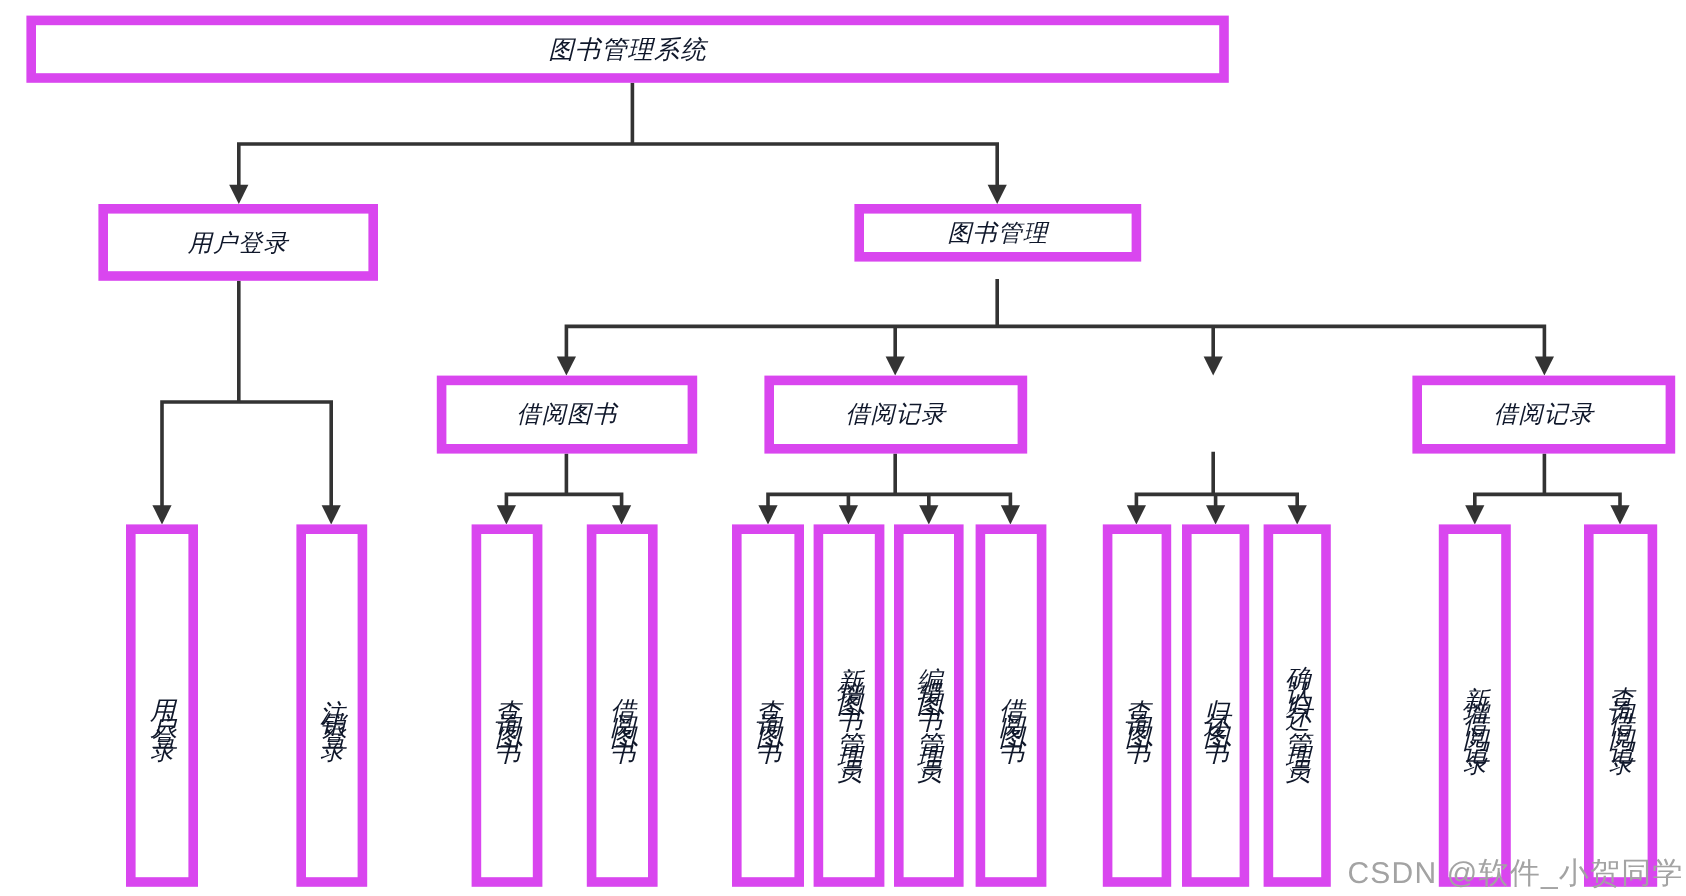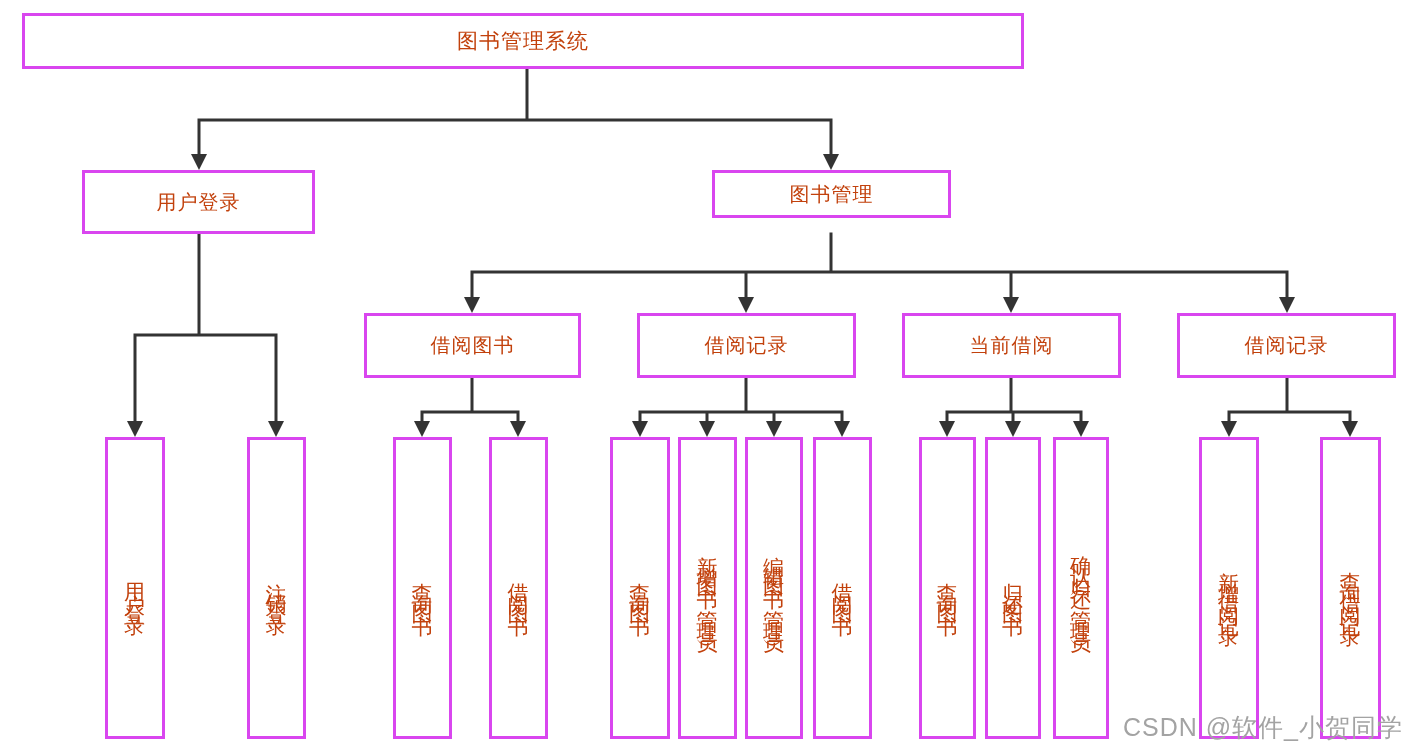--- a/index.html
+++ b/index.html
@@ -28,25 +28,26 @@
     stroke-linecap: square;
   }
   .wires path.arrow {
     fill: #333333;
     stroke: none;
   }
   .node {
     position: absolute;
     box-sizing: border-box;
     background: #ffffff;
-    border: 3px solid #d946ef;
+    border: 8px solid #d946ef;
     display: flex;
     align-items: center;
     justify-content: center;
-    color: #c2410c;
+    color: #0f172a;
+    font-style: italic;
   }
   .lbl {
     font-size: 20px;
     letter-spacing: 1px;
     white-space: nowrap;
   }
   .lbl-root {
     font-size: 21px;
   }
   .lbl-v {
@@ -117,23 +118,20 @@
   <div class="node" style="left:712px;top:170px;width:239px;height:48px">
     <span class="lbl">图书管理</span>
   </div>
 
   <div class="node" style="left:364px;top:313px;width:217px;height:65px">
     <span class="lbl">借阅图书</span>
   </div>
   <div class="node" style="left:637px;top:313px;width:219px;height:65px">
     <span class="lbl">借阅记录</span>
   </div>
-  <div class="node" style="left:902px;top:313px;width:219px;height:65px">
-    <span class="lbl">当前借阅</span>
-  </div>
   <div class="node" style="left:1177px;top:313px;width:219px;height:65px">
     <span class="lbl">借阅记录</span>
   </div>
 
   <div class="node" style="left:105px;top:437px;width:60px;height:302px">
     <span class="lbl-v">用户登录</span>
   </div>
   <div class="node" style="left:247px;top:437px;width:59px;height:302px">
     <span class="lbl-v">注销登录</span>
   </div>

